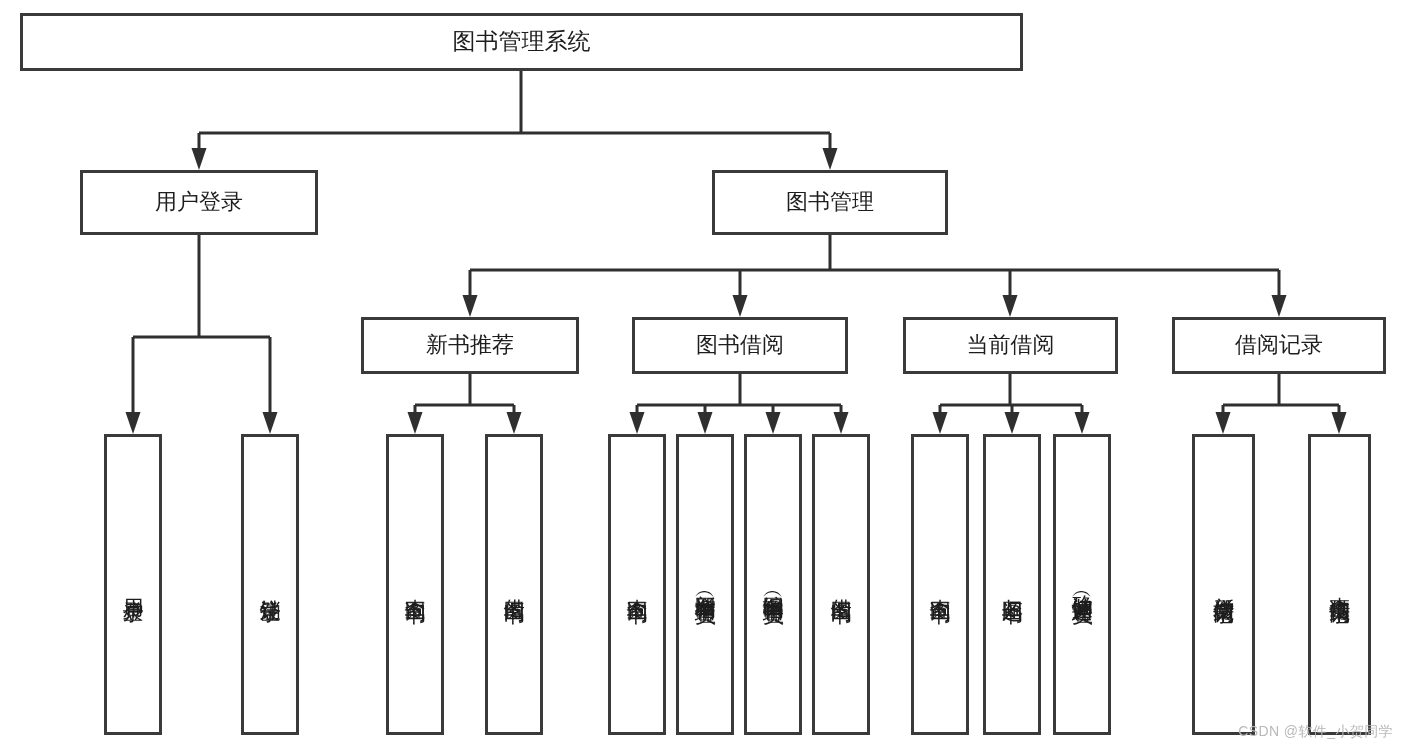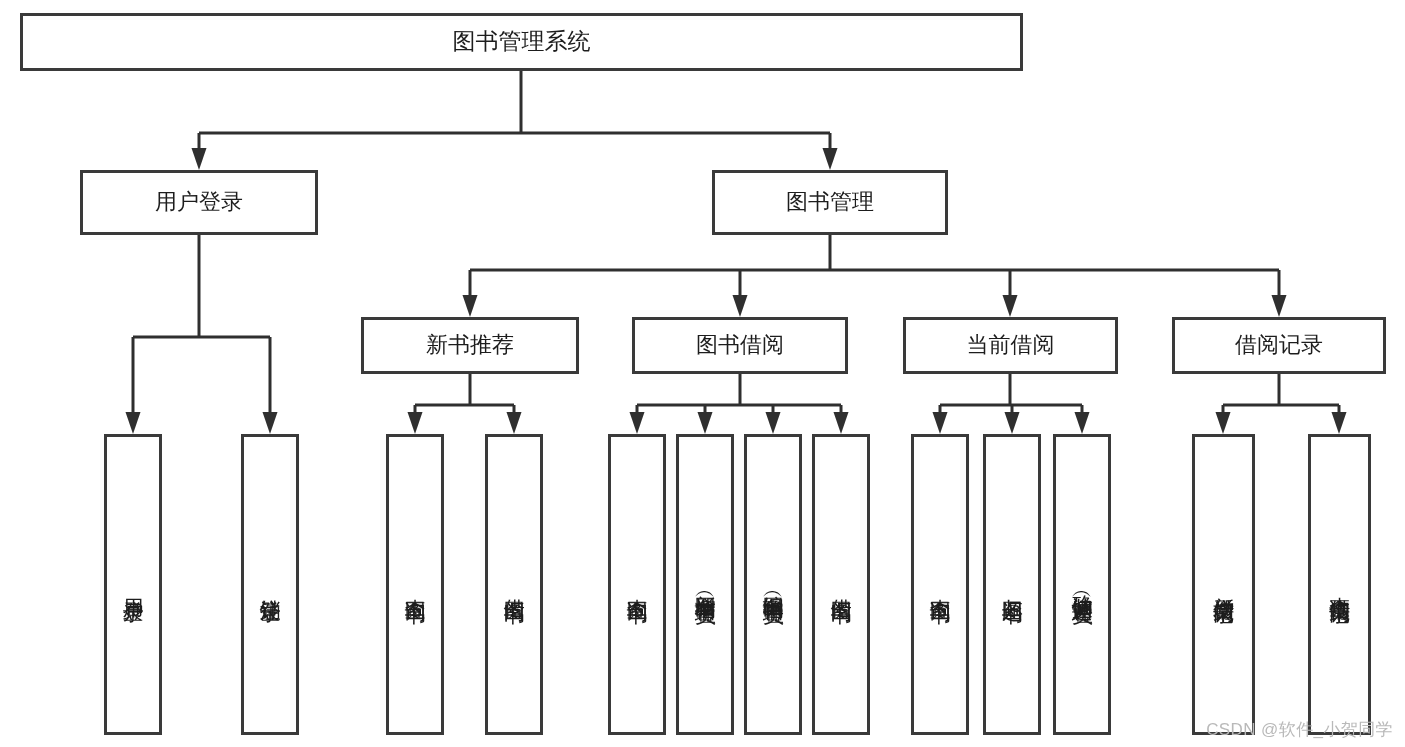--- a/index.html
+++ b/index.html
@@ -70,21 +70,21 @@
     letter-spacing: 1.5px;
     color: #1d1d1d;
     white-space: nowrap;
     text-align: center;
   }
   #watermark {
     position: absolute;
     right: 12px;
     bottom: 6px;
     font-family: "Liberation Sans", "DejaVu Sans", sans-serif;
-    font-size: 17px;
+    font-size: 14px;
     color: #b9b9b9;
     letter-spacing: 0.4px;
     user-select: none;
   }
 </style>
 </head>
 <body>
 
 <div id="diagram-root">
   <svg class="flow" viewBox="0 0 1405 747">

